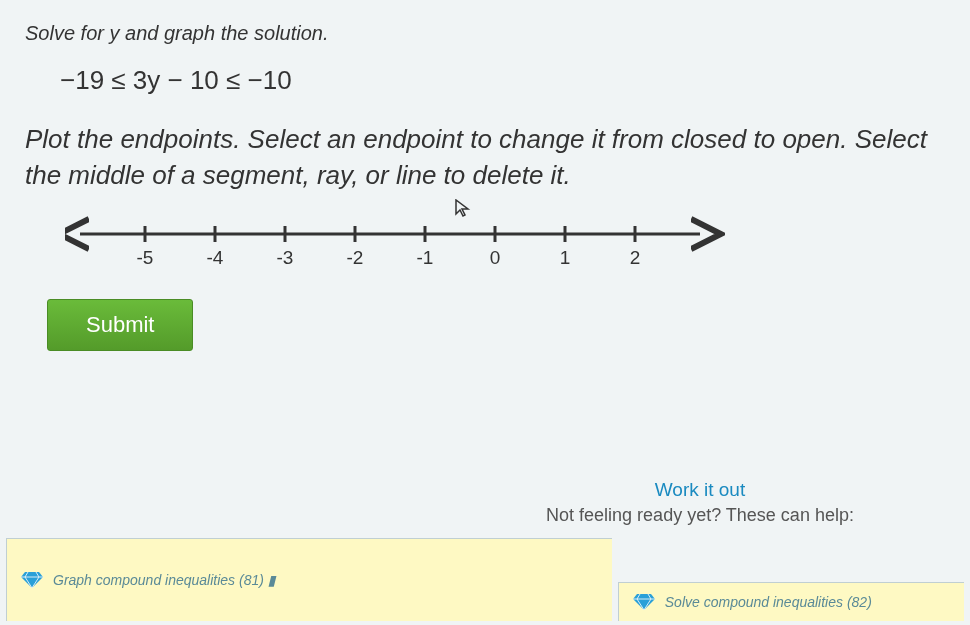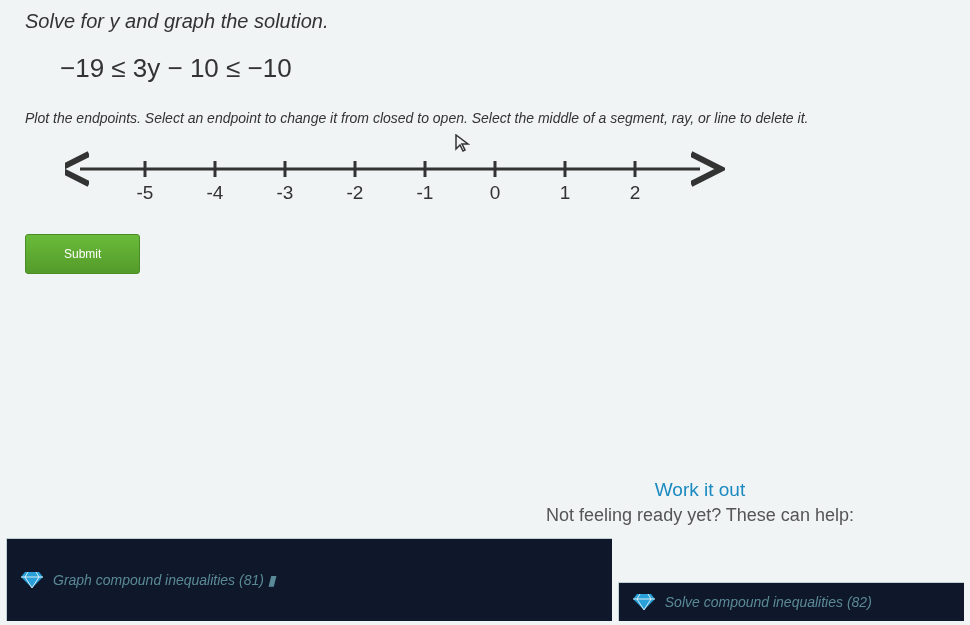--- a/index.html
+++ b/index.html
@@ -5,36 +5,36 @@
     * { margin: 0; padding: 0; box-sizing: border-box; }
     body {
       width: 970px;
       height: 625px;
       background: #f0f4f5;
       font-family: Arial, sans-serif;
       overflow: hidden;
       position: relative;
     }
     .content {
-      padding: 10px 25px 0 25px;
+      padding: 22px 25px 0 25px;
     }
     .prompt-main {
       font-size: 20px;
       color: #333;
       font-style: italic;
       margin-bottom: 20px;
     }
     .equation {
       font-size: 26px;
       color: #333;
       margin-left: 35px;
       margin-bottom: 25px;
     }
     .sub-prompt {
-      font-size: 14px;
+      font-size: 26px;
       color: #333;
       font-style: italic;
       margin-bottom: 10px;
       line-height: 1.4;
     }
     .number-line-wrap {
       margin: 5px 0 25px 40px;
       position: relative;
     }
     .cursor-icon {
@@ -42,22 +42,23 @@
       left: 390px;
       top: -5px;
       color: #333;
       font-size: 18px;
     }
     .submit-btn {
       background: #5aa62f;
       background: linear-gradient(#6abb3a, #549b2a);
       border: 1px solid #4a8c25;
       color: #fff;
-      font-size: 12px;
+      font-size: 22px;
       padding: 12px 38px;
+      margin-left: 22px;
       cursor: pointer;
       border-radius: 3px;
     }
 
     .footer-area {
       position: absolute;
       bottom: 0;
       left: 0;
       right: 0;
     }
@@ -74,21 +75,21 @@
     .not-ready {
       color: #555;
       font-size: 18px;
     }
     .bottom-bar {
       display: flex;
       gap: 6px;
       padding: 0 6px 4px 6px;
     }
     .rec-box {
-      background: #0f172a;
+      background: #fef9c3;
       border-top: 1px solid #c0cfd2;
       border-left: 1px solid #c0cfd2;
       padding: 10px 14px;
       flex: 1;
       display: flex;
       align-items: center;
       gap: 10px;
       color: #5a8a97;
       font-size: 14px;
       font-style: italic;

